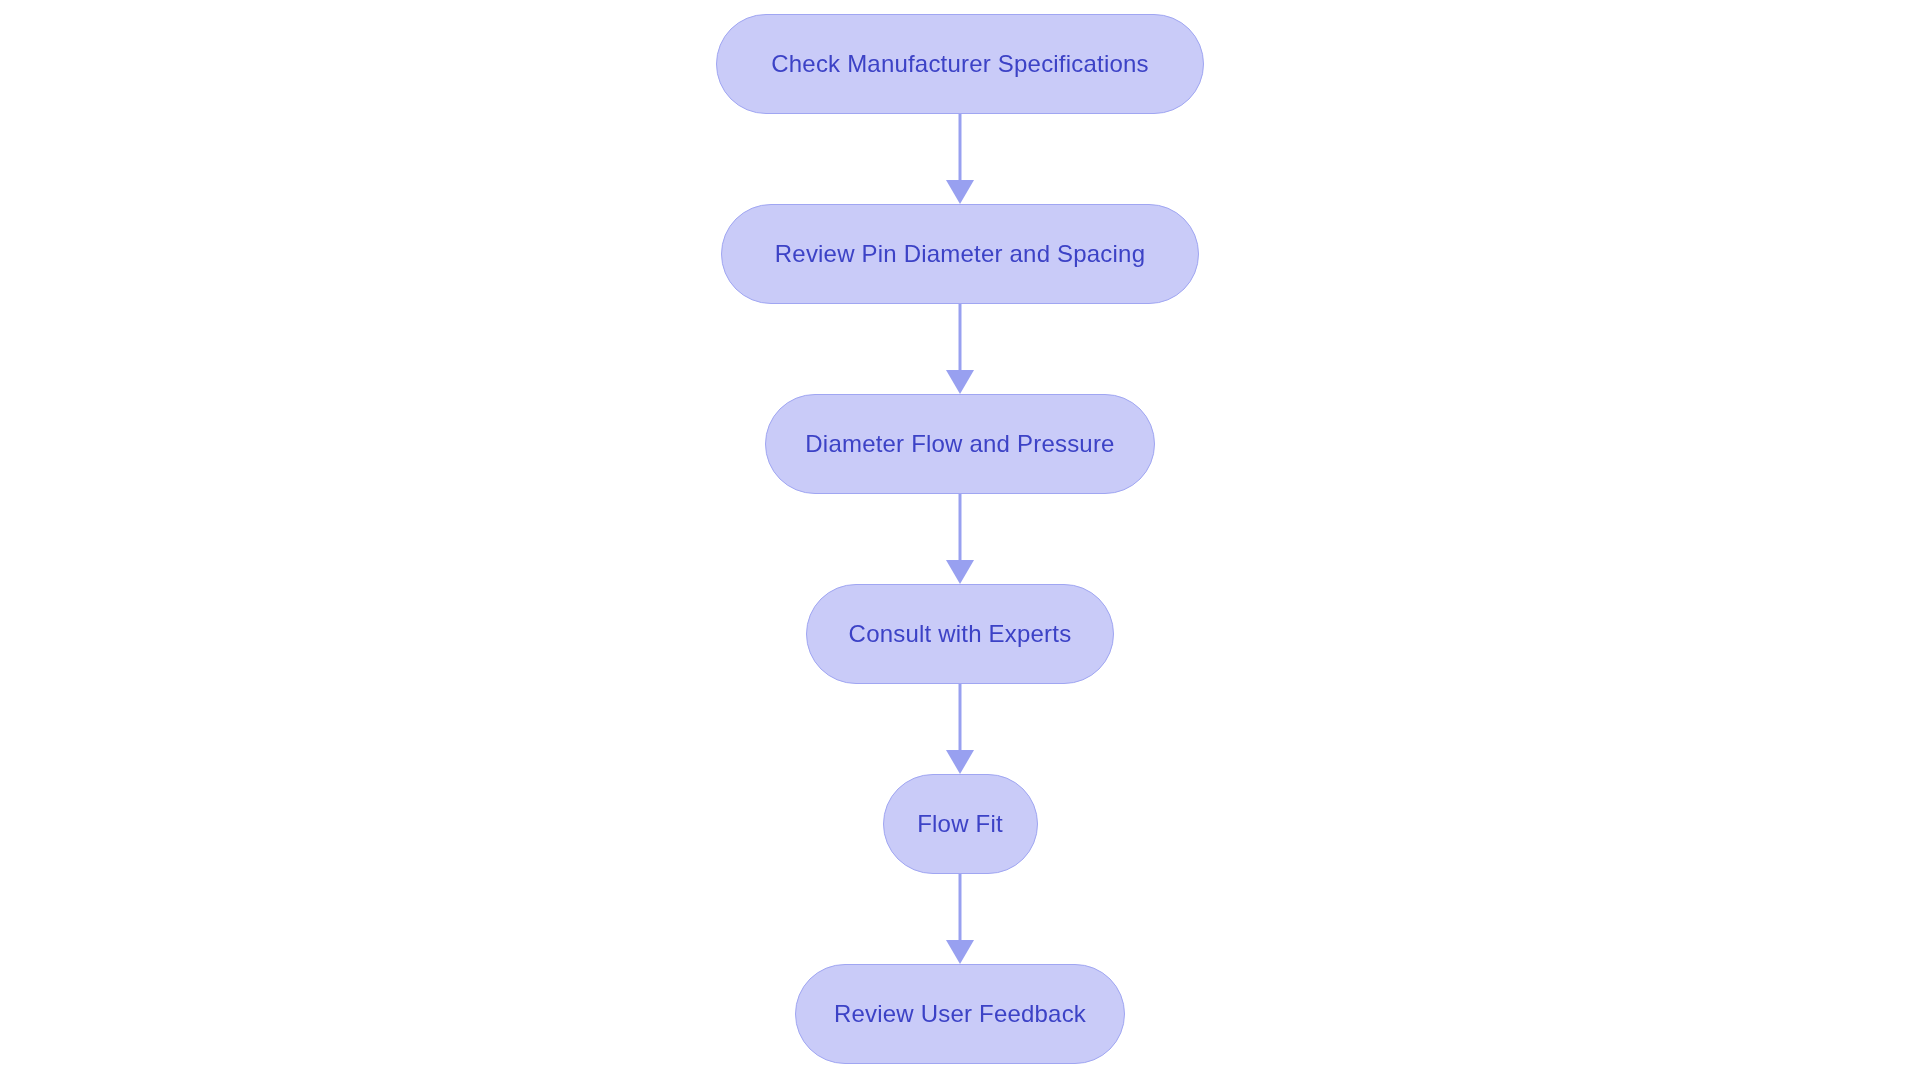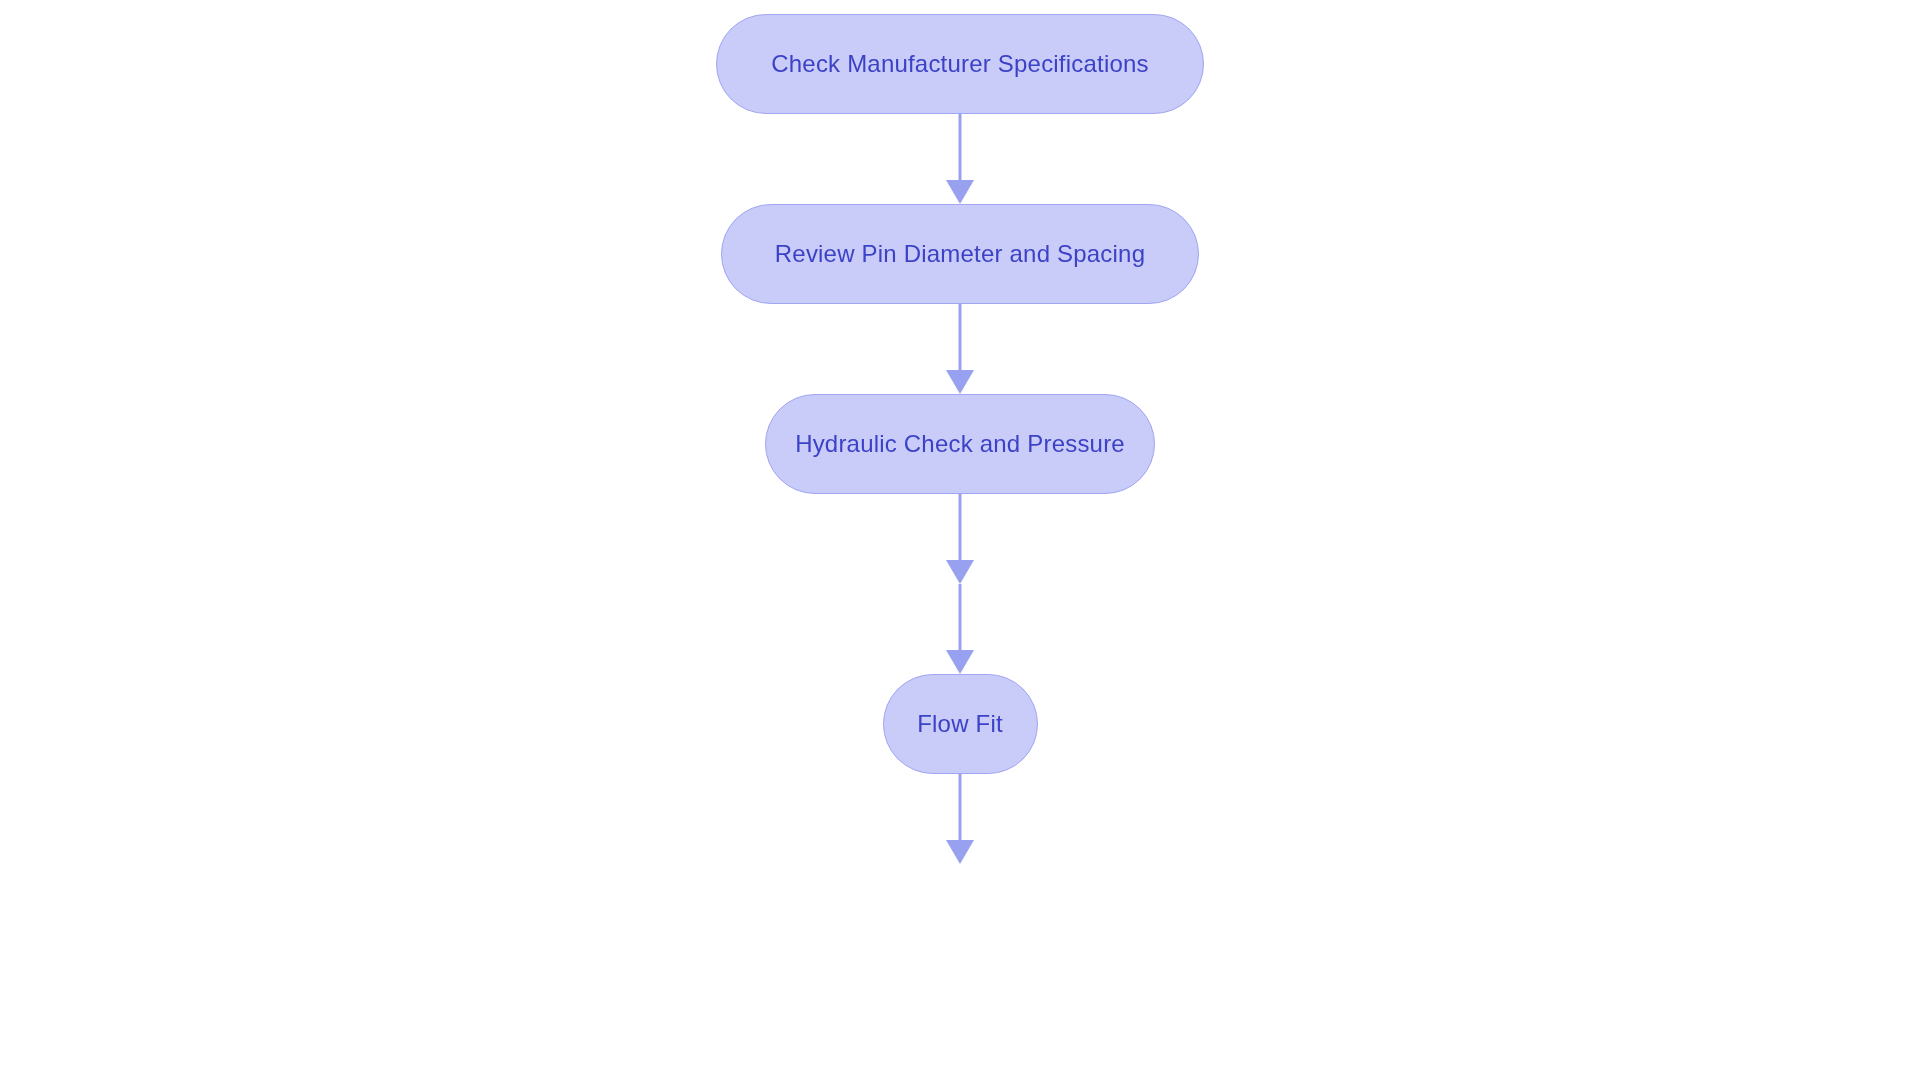--- a/index.html
+++ b/index.html
@@ -68,37 +68,43 @@
   <div class="node" style="width:478px">
     <span>Review Pin Diameter and Spacing</span>
   </div>
 
   <svg class="arrow" viewBox="0 0 40 90">
     <line x1="20" y1="0" x2="20" y2="68"></line>
     <polygon points="6,66 34,66 20,90"></polygon>
   </svg>
 
   <div class="node" style="width:390px">
-    <span>Hydraulic Check and Pressure</span>
+    <span>Diameter Flow and Pressure</span>
   </div>
 
   <svg class="arrow" viewBox="0 0 40 90">
     <line x1="20" y1="0" x2="20" y2="68"></line>
     <polygon points="6,66 34,66 20,90"></polygon>
   </svg>
 
+  <div class="node" style="width:308px">
+    <span>Consult with Experts</span>
+  </div>
 
   <svg class="arrow" viewBox="0 0 40 90">
     <line x1="20" y1="0" x2="20" y2="68"></line>
     <polygon points="6,66 34,66 20,90"></polygon>
   </svg>
 
   <div class="node" style="width:155px">
     <span>Flow Fit</span>
   </div>
 
   <svg class="arrow" viewBox="0 0 40 90">
     <line x1="20" y1="0" x2="20" y2="68"></line>
     <polygon points="6,66 34,66 20,90"></polygon>
   </svg>
 
+  <div class="node" style="width:330px">
+    <span>Review User Feedback</span>
+  </div>
 
 </div>
 
 </body></html>

